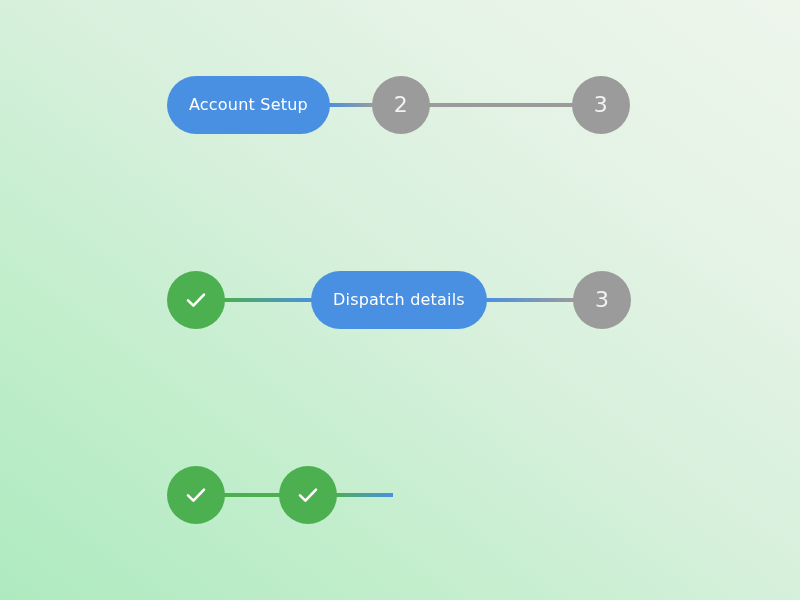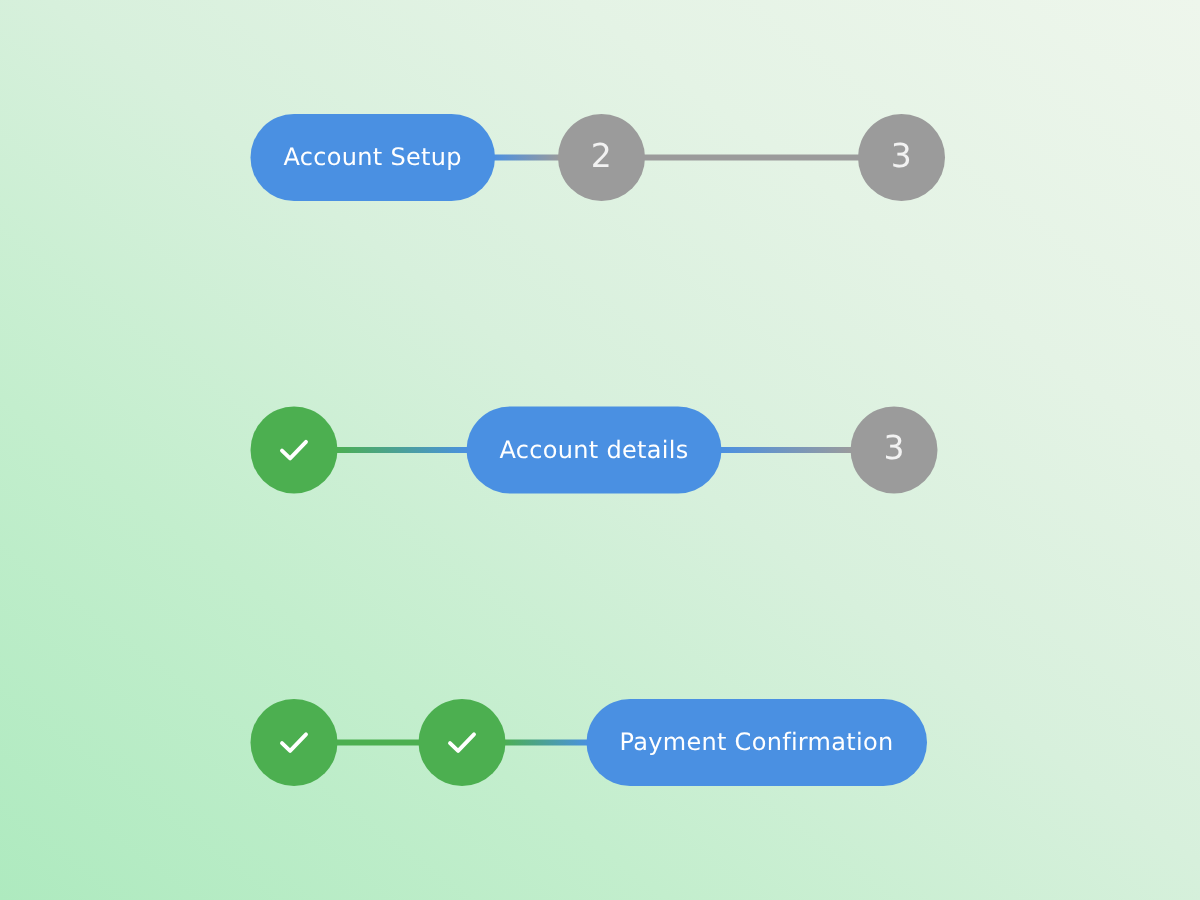--- a/index.html
+++ b/index.html
@@ -145,21 +145,21 @@
 
   <div class="stepper-row row-2">
     <div class="row-inner">
       <div class="node circle state-done">
         <svg class="check-icon" viewBox="0 0 30 30">
           <path d="M7 15.4 L12.4 20.6 L23 9.6"></path>
         </svg>
       </div>
       <div class="connector conn-green-blue" style="width:90px"></div>
       <div class="node pill state-active">
-        <span class="node-label">Account details</span>
+        <span class="node-label">Dispatch details</span>
       </div>
       <div class="connector conn-blue-gray" style="width:90px"></div>
       <div class="node circle state-pending">
         <span class="node-number">3</span>
       </div>
     </div>
   </div>
 
   <div class="stepper-row row-3">
     <div class="row-inner">
@@ -168,19 +168,16 @@
           <path d="M7 15.4 L12.4 20.6 L23 9.6"></path>
         </svg>
       </div>
       <div class="connector conn-green-green" style="width:58px"></div>
       <div class="node circle state-done">
         <svg class="check-icon" viewBox="0 0 30 30">
           <path d="M7 15.4 L12.4 20.6 L23 9.6"></path>
         </svg>
       </div>
       <div class="connector conn-green-blue" style="width:58px"></div>
-      <div class="node pill state-active">
-        <span class="node-label">Payment Confirmation</span>
-      </div>
     </div>
   </div>
 
 </div>
 
 </body></html>

